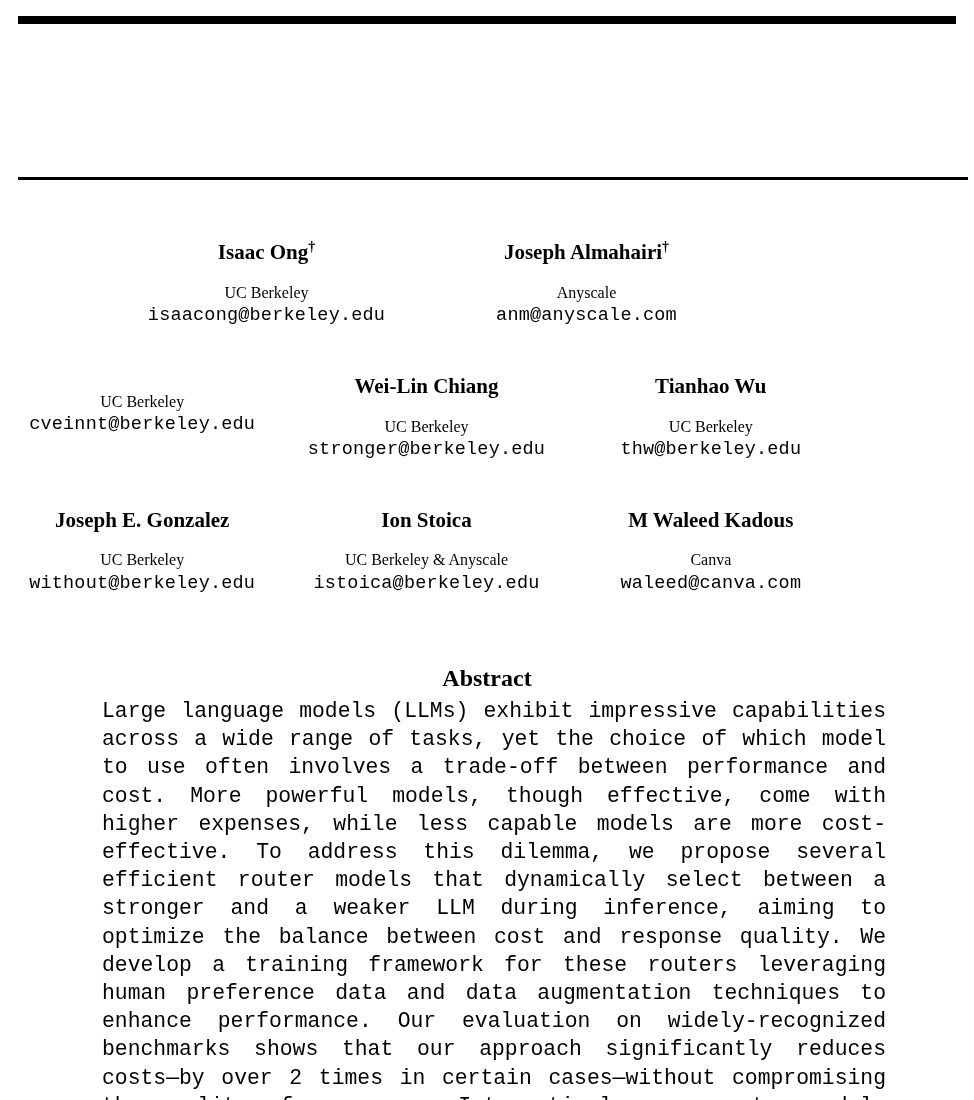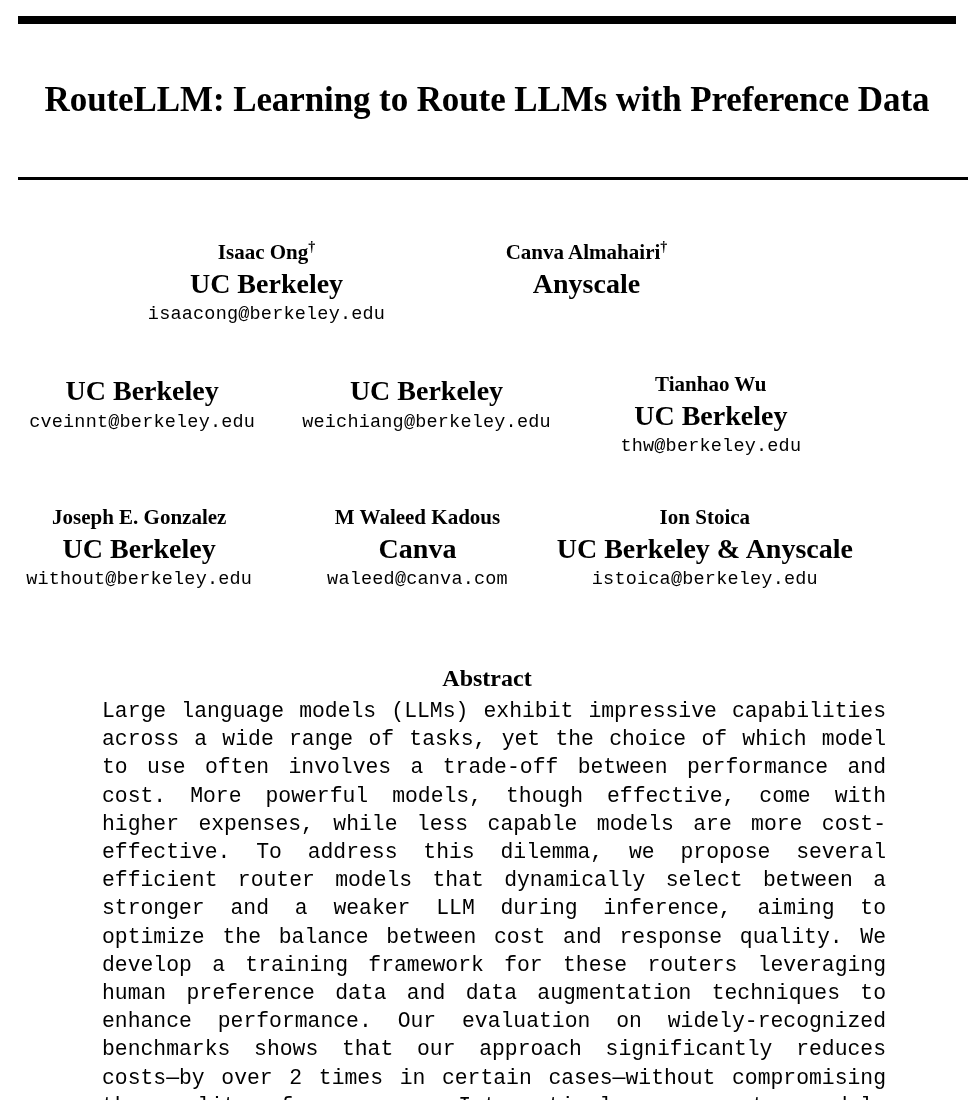--- a/index.html
+++ b/index.html
@@ -84,26 +84,25 @@
     white-space: nowrap;
     font-family: "Liberation Serif", "DejaVu Serif", serif;
   }
   .dagger {
     font-size: 14px;
     vertical-align: super;
     line-height: 0;
     font-weight: bold;
   }
   .author-affil {
-    font-size: 28px;
+    font-size: 16px;
     line-height: 1.22;
-    margin-top: 2px;
+    margin-top: 18px;
     white-space: nowrap;
     font-family: "Liberation Serif", "DejaVu Serif", serif;
-    font-weight: bold;
   }
   .author-email {
     font-size: 18.5px;
     line-height: 1.22;
     margin-top: 3px;
     white-space: nowrap;
     letter-spacing: 0.2px;
     font-family: "Liberation Mono", "DejaVu Sans Mono", monospace;
     text-align: center;
   }
@@ -134,70 +133,71 @@
   }
   .abstract-body p { margin: 0; }
 </style>
 </head>
 <body>
 
 <div class="page">
 
   <div class="rule-top"></div>
 
-  <h1 class="title">RouteLLM: Learning to Route LLMs with Preference Data</h1>
 
   <div class="rule-bottom"></div>
 
   <div class="authors">
 
     <div class="author-row row-1">
       <div class="author">
         <div class="author-name"><span>Isaac Ong</span><span class="dagger">†</span></div>
         <div class="author-affil">UC Berkeley</div>
         <div class="author-email">isaacong@berkeley.edu</div>
       </div>
       <div class="author">
-        <div class="author-name"><span>Canva Almahairi</span><span class="dagger">†</span></div>
+        <div class="author-name"><span>Joseph Almahairi</span><span class="dagger">†</span></div>
         <div class="author-affil">Anyscale</div>
+        <div class="author-email">anm@anyscale.com</div>
       </div>
     </div>
 
     <div class="author-row row-2">
       <div class="author">
         <div class="author-affil">UC Berkeley</div>
         <div class="author-email">cveinnt@berkeley.edu</div>
       </div>
       <div class="author">
-        <div class="author-affil">UC Berkeley</div>
-        <div class="author-email">weichiang@berkeley.edu</div>
+        <div class="author-name">Wei-Lin Chiang</div>
+        <div class="author-affil">UC Berkeley</div>
+        <div class="author-email">stronger@berkeley.edu</div>
       </div>
       <div class="author">
         <div class="author-name">Tianhao Wu</div>
         <div class="author-affil">UC Berkeley</div>
         <div class="author-email">thw@berkeley.edu</div>
       </div>
     </div>
 
     <div class="author-row row-3">
       <div class="author">
         <div class="author-name">Joseph E. Gonzalez</div>
         <div class="author-affil">UC Berkeley</div>
         <div class="author-email">without@berkeley.edu</div>
+      </div>
+      <div class="author">
+        <div class="author-name">Ion Stoica</div>
+        <div class="author-affil">UC Berkeley &amp; Anyscale</div>
+        <div class="author-email">istoica@berkeley.edu</div>
       </div>
       <div class="author">
         <div class="author-name">M Waleed Kadous</div>
         <div class="author-affil">Canva</div>
         <div class="author-email">waleed@canva.com</div>
       </div>
-      <div class="author">
-        <div class="author-name">Ion Stoica</div>
-        <div class="author-affil">UC Berkeley &amp; Anyscale</div>
-        <div class="author-email">istoica@berkeley.edu</div>
-      </div>
     </div>
 
   </div>
 
   <h2 class="abstract-heading">Abstract</h2>
 
   <div class="abstract-body">
     <p>Large language models (LLMs) exhibit impressive capabilities across a wide range of tasks, yet the choice of which model to use often involves a trade-off between performance and cost. More powerful models, though effective, come with higher expenses, while less capable models are more cost-effective. To address this dilemma, we propose several efficient router models that dynamically select between a stronger and a weaker LLM during inference, aiming to optimize the balance between cost and response quality. We develop a training framework for these routers leveraging human preference data and data augmentation techniques to enhance performance. Our evaluation on widely-recognized benchmarks shows that our approach significantly reduces costs—by over 2 times in certain cases—without compromising the quality of responses. Interestingly, our router models also demonstrate significant transfer learning capabilities, maintaining their performance even when the strong and weak models are changed at test time. This highlights the potential of these routers to provide a cost-effective yet high-performance solution for deploying LLMs.</p>
   </div>
 

